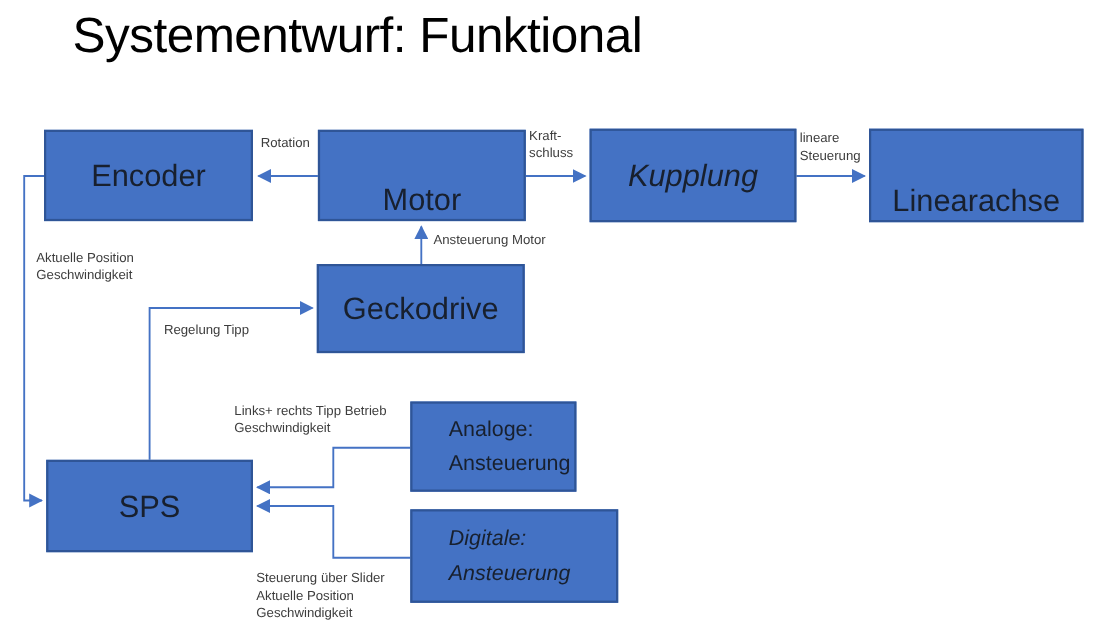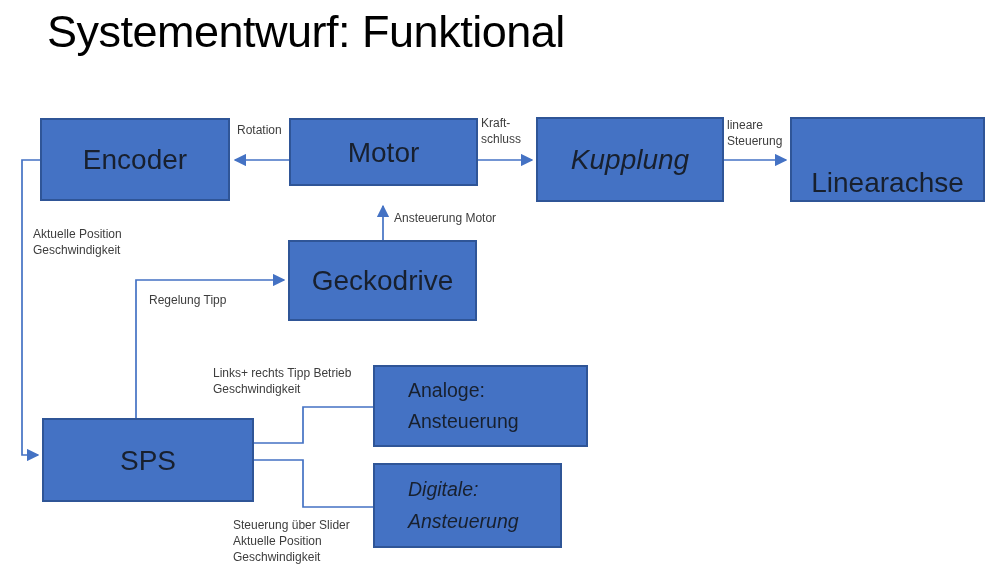--- a/index.html
+++ b/index.html
@@ -8,21 +8,21 @@
     width: 1000px; height: 578px;
     font-family: "Liberation Sans", sans-serif;
     position: relative; overflow: hidden;
   }
   .slide {
     position: absolute; inset: 0;
     width: 1000px; height: 578px;
     background: var(--background, #fff);
   }
   .title {
-    position: absolute; left: 47px; top: 6px;
+    position: absolute; left: 66px; top: 6px;
     font-size: 45px; font-weight: 500; letter-spacing: -0.5px;
     color: var(--title-text, #000);
     white-space: nowrap;
   }
   .connectors { position: absolute; left: 0; top: 0; width: 1000px; height: 578px; }
   .connectors path.edge {
     fill: none;
     stroke: var(--connector, #4472C4);
     stroke-width: 1.7;
   }
@@ -66,41 +66,41 @@
     <path class="edge" d="M40,160 L22,160 L22,455 L38,455" marker-end="url(#arrow)"></path>
     <path class="edge" d="M136,418 L136,280 L284,280" marker-end="url(#arrow)"></path>
     <path class="edge" d="M373,407 L303,407 L303,443 L234,443" marker-end="url(#arrow)"></path>
     <path class="edge" d="M373,507 L303,507 L303,460 L234,460" marker-end="url(#arrow)"></path>
   </svg>
 
   <div class="node" style="left:40px; top:118px; width:190px; height:83px;">
     <span>Encoder</span>
   </div>
 
-  <div class="node" style="left:289px; top:118px; width:189px; height:68px;">
+  <div class="node" style="left:289px; top:118px; width:189px; height:83px;align-items:flex-end;">
     <span>Motor</span>
   </div>
 
   <div class="node" style="left:536px; top:117px; width:188px; height:85px;font-style:italic;">
     <span>Kupplung</span>
   </div>
 
   <div class="node" style="left:790px; top:117px; width:195px; height:85px;align-items:flex-end;">
     <span>Linearachse</span>
   </div>
 
   <div class="node" style="left:288px; top:240px; width:189px; height:81px;">
     <span>Geckodrive</span>
   </div>
 
-  <div class="node" style="left:42px; top:418px; width:212px; height:84px;">
+  <div class="node" style="left:42px; top:418px; width:188px; height:84px;">
     <span>SPS</span>
   </div>
 
-  <div class="node align-left" style="left:373px; top:365px; width:215px; height:82px;">
+  <div class="node align-left" style="left:373px; top:365px; width:151px; height:82px;">
     <div class="node-lines">
       <div>Analoge:</div>
       <div>Ansteuerung</div>
     </div>
   </div>
 
   <div class="node align-left" style="left:373px; top:463px; width:189px; height:85px;font-style:italic;">
     <div class="node-lines">
       <div>Digitale:</div>
       <div>Ansteuerung</div>

